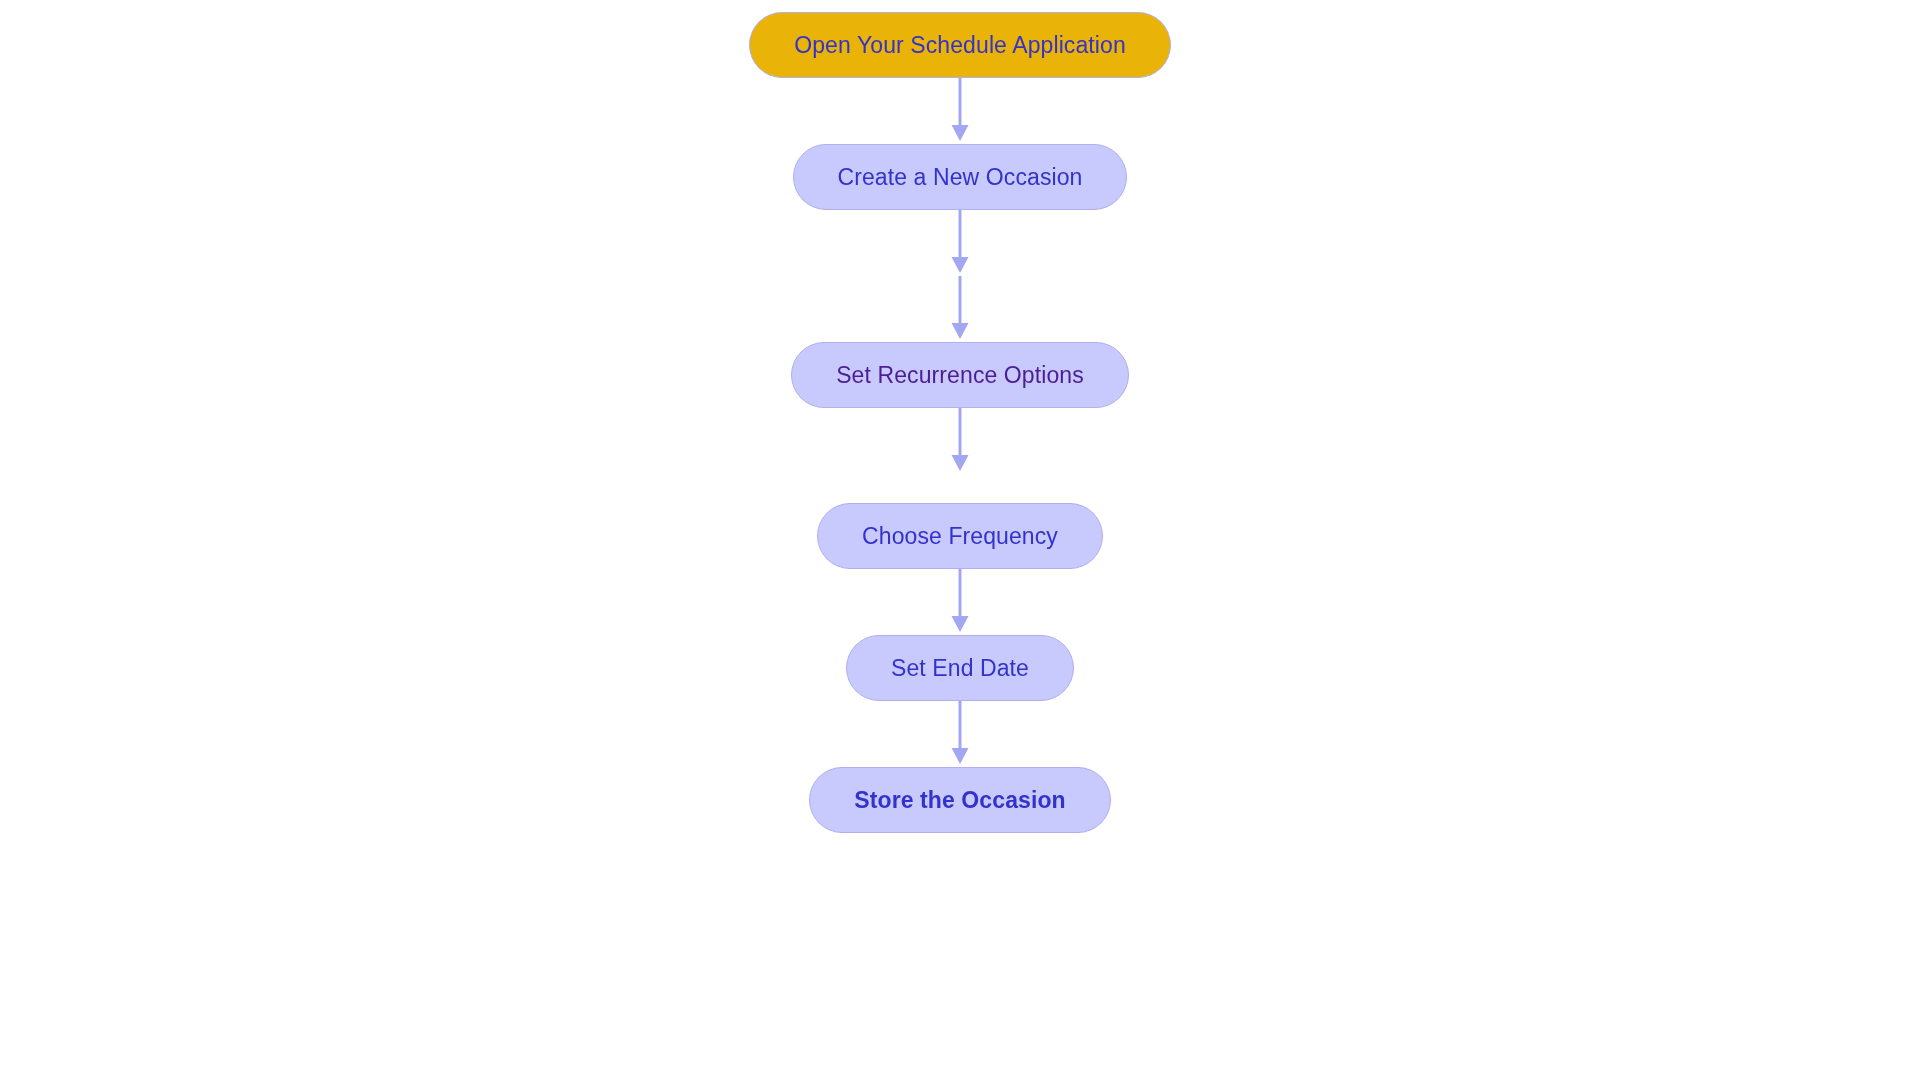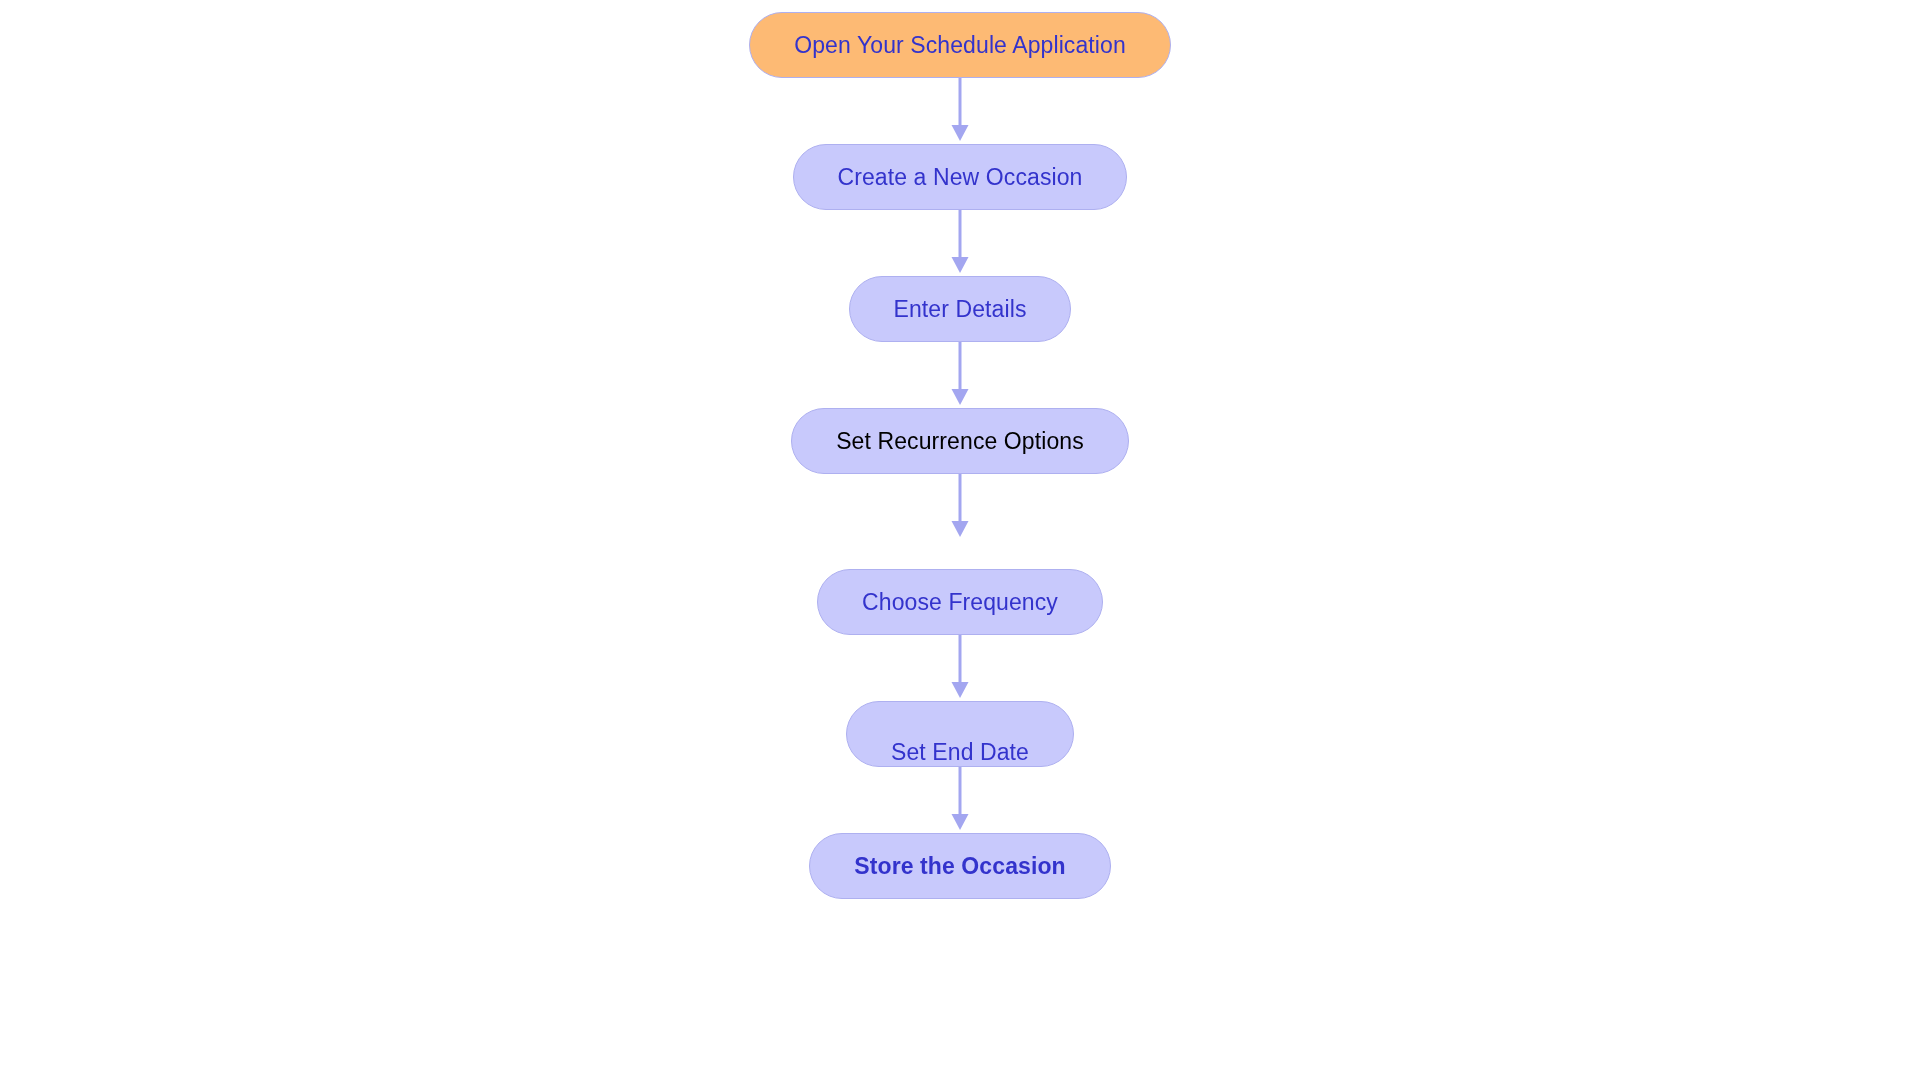--- a/index.html
+++ b/index.html
@@ -64,21 +64,21 @@
   .connector svg {
     display: block;
   }
 </style>
 </head>
 <body style="background: rgb(255, 255, 255);">
 
 <div id="flowchart-canvas" style="background: rgb(255, 255, 255);">
   <div class="flow-column">
 
-    <div class="node" style="background: #fdba74; border-color: rgb(174, 176, 240); color: rgb(51, 51, 204);">
+    <div class="node" style="background: #eab308; border-color: rgb(174, 176, 240); color: rgb(51, 51, 204);">
       <span>Open Your Schedule Application</span>
     </div>
 
     <div class="connector">
       <svg width="26" height="66" viewBox="0 0 26 66">
         <line x1="13" y1="0" x2="13" y2="49" stroke="#a3a6f0" stroke-width="3"></line>
         <polygon points="4.5,47 21.5,47 13,63" fill="#a3a6f0"></polygon>
       </svg>
     </div>
 
@@ -86,32 +86,29 @@
       <span>Create a New Occasion</span>
     </div>
 
     <div class="connector">
       <svg width="26" height="66" viewBox="0 0 26 66">
         <line x1="13" y1="0" x2="13" y2="49" stroke="#a3a6f0" stroke-width="3"></line>
         <polygon points="4.5,47 21.5,47 13,63" fill="#a3a6f0"></polygon>
       </svg>
     </div>
 
-    <div class="node" style="background: rgb(200, 201, 252); border-color: rgb(174, 176, 240); color: rgb(51, 51, 204);">
-      <span>Enter Details</span>
-    </div>
 
     <div class="connector">
       <svg width="26" height="66" viewBox="0 0 26 66">
         <line x1="13" y1="0" x2="13" y2="49" stroke="#a3a6f0" stroke-width="3"></line>
         <polygon points="4.5,47 21.5,47 13,63" fill="#a3a6f0"></polygon>
       </svg>
     </div>
 
-    <div class="node" style="background: rgb(200, 201, 252); border-color: rgb(174, 176, 240); color: #000000;">
+    <div class="node" style="background: rgb(200, 201, 252); border-color: rgb(174, 176, 240); color: #4c1d95;">
       <span>Set Recurrence Options</span>
     </div>
 
     <div class="connector">
       <svg width="26" height="66" viewBox="0 0 26 66">
         <line x1="13" y1="0" x2="13" y2="49" stroke="#a3a6f0" stroke-width="3"></line>
         <polygon points="4.5,47 21.5,47 13,63" fill="#a3a6f0"></polygon>
       </svg>
     </div>
 
@@ -119,21 +116,21 @@
       <span>Choose Frequency</span>
     </div>
 
     <div class="connector">
       <svg width="26" height="66" viewBox="0 0 26 66">
         <line x1="13" y1="0" x2="13" y2="49" stroke="#a3a6f0" stroke-width="3"></line>
         <polygon points="4.5,47 21.5,47 13,63" fill="#a3a6f0"></polygon>
       </svg>
     </div>
 
-    <div class="node" style="background: rgb(200, 201, 252); border-color: rgb(174, 176, 240); color: rgb(51, 51, 204); align-items: flex-end;">
+    <div class="node" style="background: rgb(200, 201, 252); border-color: rgb(174, 176, 240); color: rgb(51, 51, 204);">
       <span>Set End Date</span>
     </div>
 
     <div class="connector">
       <svg width="26" height="66" viewBox="0 0 26 66">
         <line x1="13" y1="0" x2="13" y2="49" stroke="#a3a6f0" stroke-width="3"></line>
         <polygon points="4.5,47 21.5,47 13,63" fill="#a3a6f0"></polygon>
       </svg>
     </div>
 

